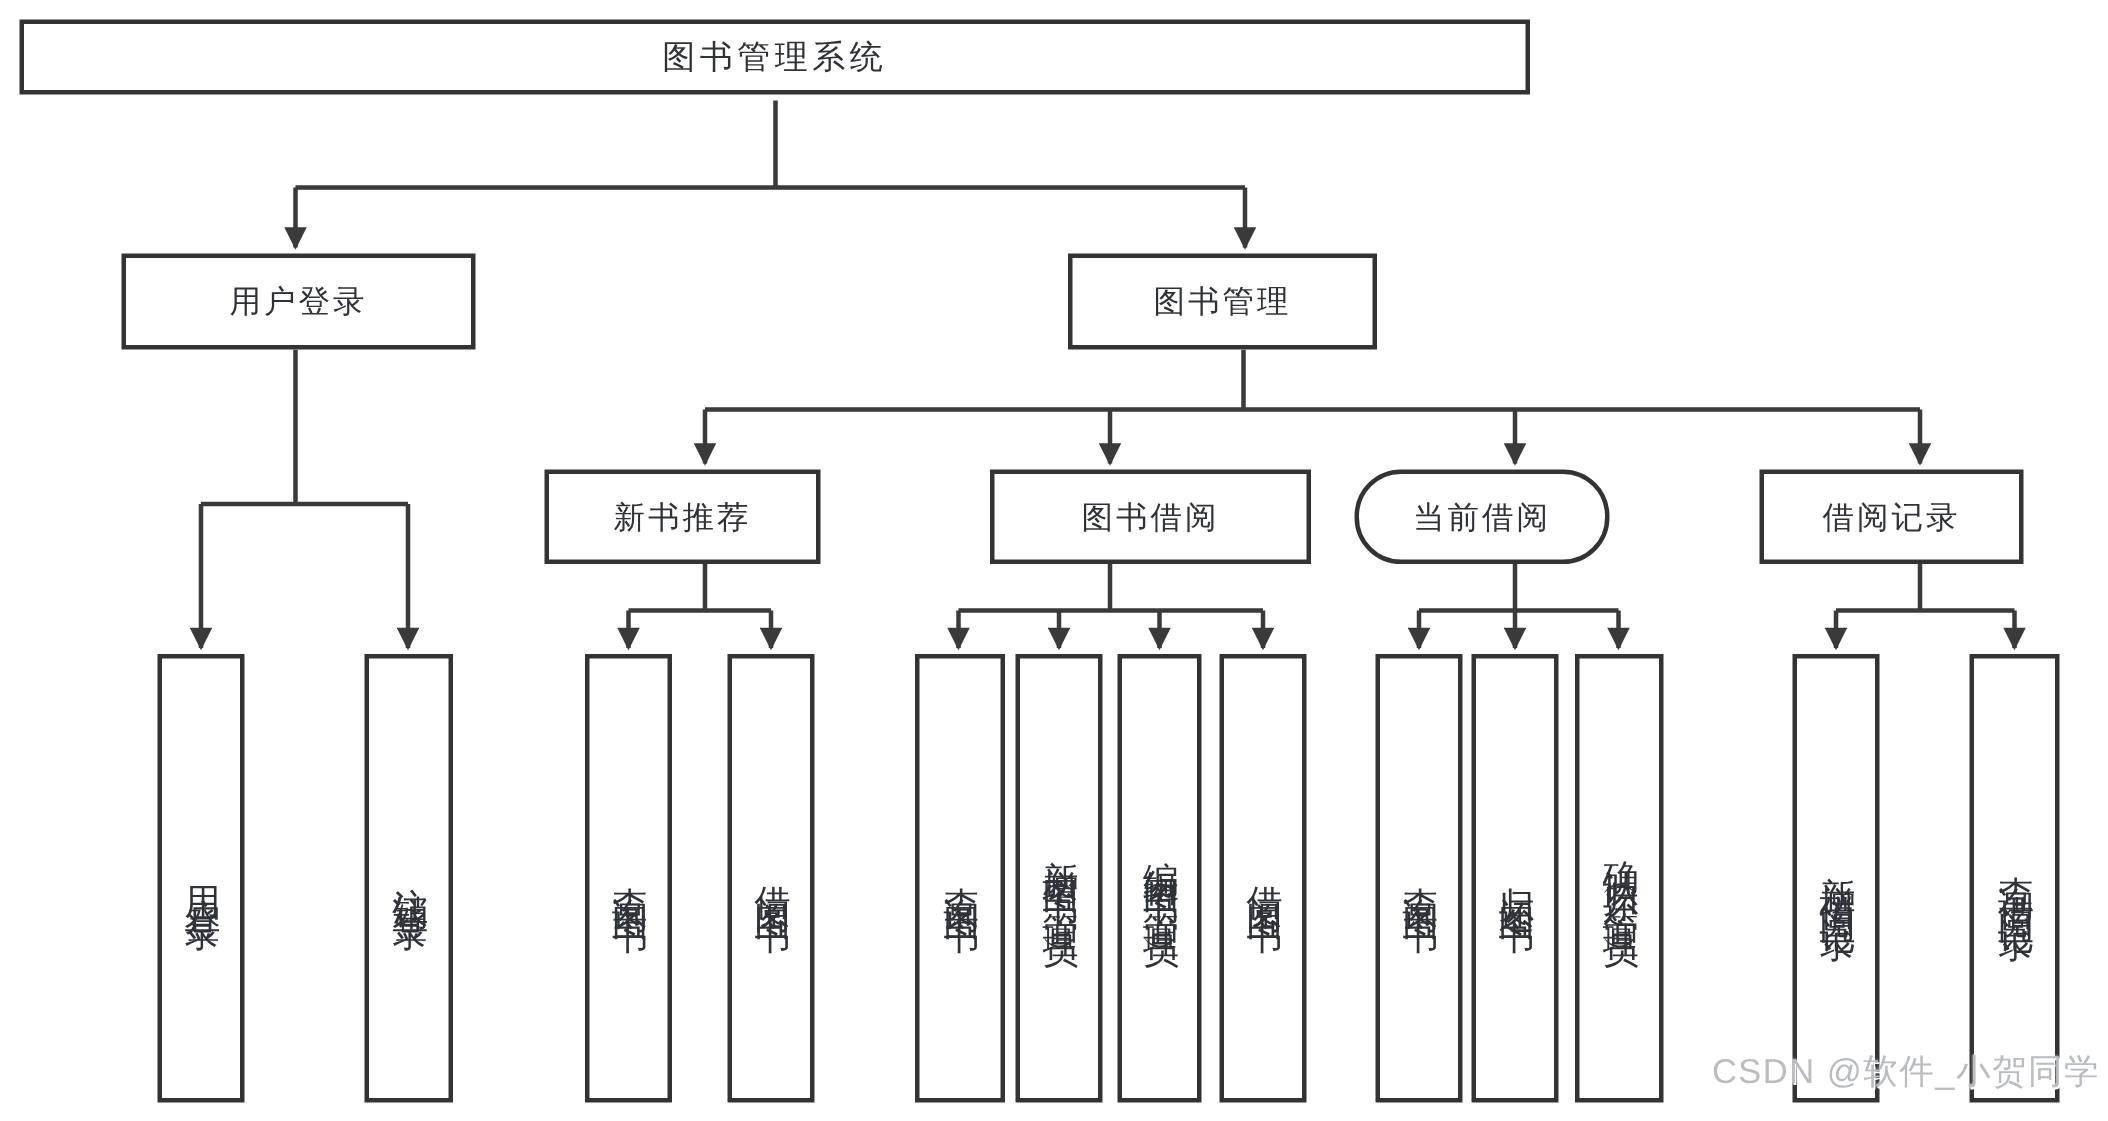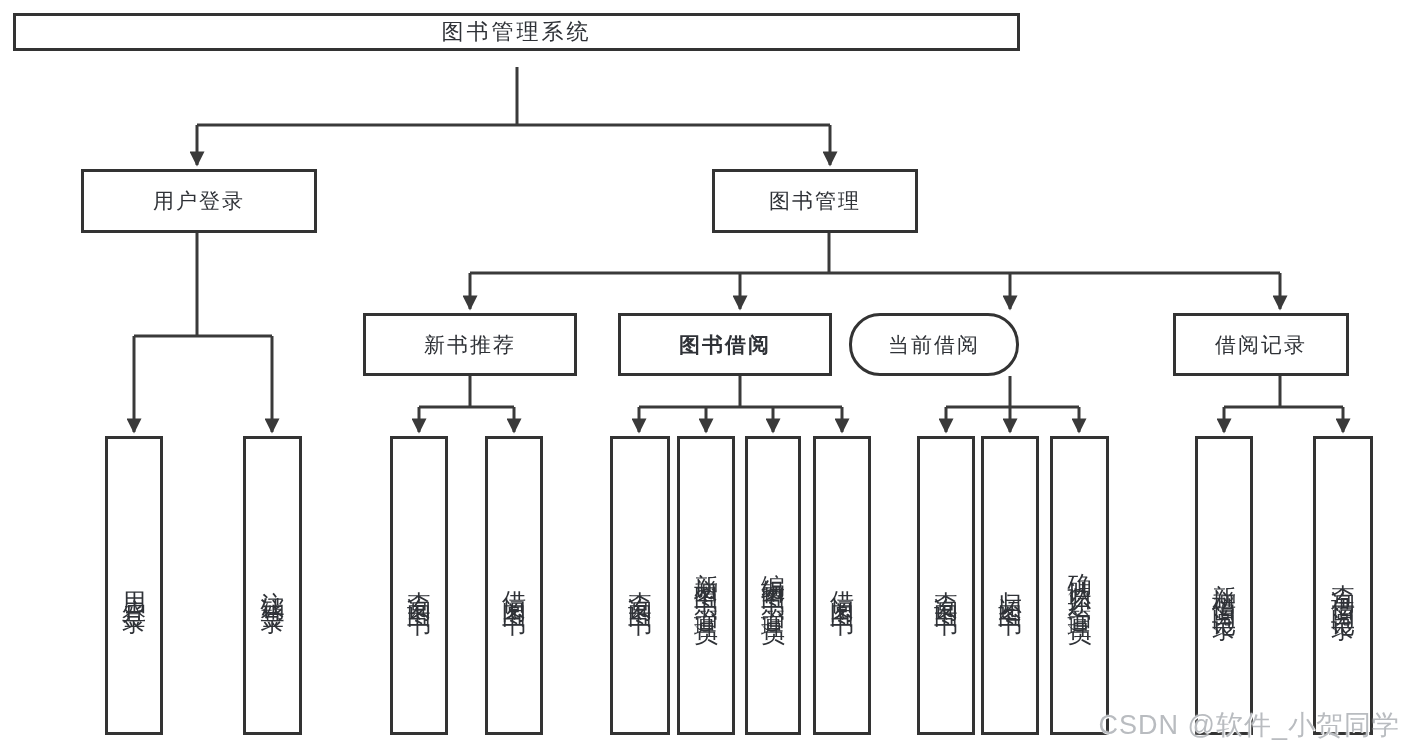--- a/index.html
+++ b/index.html
@@ -34,22 +34,22 @@
   .vnode span{
     writing-mode:vertical-rl;
     text-orientation:mixed;
     font-size:24px;
     letter-spacing:7px;
     line-height:1;
     white-space:nowrap;
   }
   .watermark{
     position:absolute;
-    right:5px;bottom:4px;
-    font-size:27px;
+    right:5px;bottom:17px;
+    font-size:23px;
     letter-spacing:1px;
     color:var(--watermark);
     text-shadow:0 0 2px #ffffff, 1px 1px 0 #ffffff;
     white-space:nowrap;
   }
 </style>
 </head>
 <body>
 
 <div class="canvas">
@@ -88,28 +88,28 @@
     <path class="edge" d="M1010,376 L1010,407 M946,407 L1079,407"></path>
     <path class="edge" marker-end="url(#arrow)" d="M946,407 L946,432"></path>
     <path class="edge" marker-end="url(#arrow)" d="M1010,407 L1010,432"></path>
     <path class="edge" marker-end="url(#arrow)" d="M1079,407 L1079,432"></path>
 
     <path class="edge" d="M1280,376 L1280,407 M1224,407 L1343,407"></path>
     <path class="edge" marker-end="url(#arrow)" d="M1224,407 L1224,432"></path>
     <path class="edge" marker-end="url(#arrow)" d="M1343,407 L1343,432"></path>
   </svg>
 
-  <div class="node hnode rootnode" style="left:13px;top:13px;width:1007px;height:38px;">图书管理系统</div>
+  <div class="node hnode rootnode" style="left:13px;top:13px;width:1007px;height:50px;">图书管理系统</div>
 
   <div class="node hnode" style="left:81px;top:169px;width:236px;height:64px;">用户登录</div>
   <div class="node hnode" style="left:712px;top:169px;width:206px;height:64px;">图书管理</div>
 
-  <div class="node hnode" style="left:363px;top:313px;width:214px;height:63px;">新书推荐</div>
-  <div class="node hnode" style="left:618px;top:313px;width:214px;height:63px;font-weight:bold;">图书借阅</div>
-  <div class="node hnode" style="left:849px;top:313px;width:170px;height:63px;border-radius:31px;">当前借阅</div>
+  <div class="node hnode" style="left:363px;top:313px;width:184px;height:63px;">新书推荐</div>
+  <div class="node hnode" style="left:660px;top:313px;width:214px;height:63px;">图书借阅</div>
+  <div class="node hnode" style="left:903px;top:313px;width:170px;height:63px;border-radius:31px;">当前借阅</div>
   <div class="node hnode" style="left:1173px;top:313px;width:176px;height:63px;">借阅记录</div>
 
   <div class="node vnode" style="left:105px;top:436px;width:58px;height:299px;">
     <span>用户登录</span>
   </div>
   <div class="node vnode" style="left:243px;top:436px;width:59px;height:299px;">
     <span>注销登录</span>
   </div>
 
   <div class="node vnode" style="left:390px;top:436px;width:58px;height:299px;">

